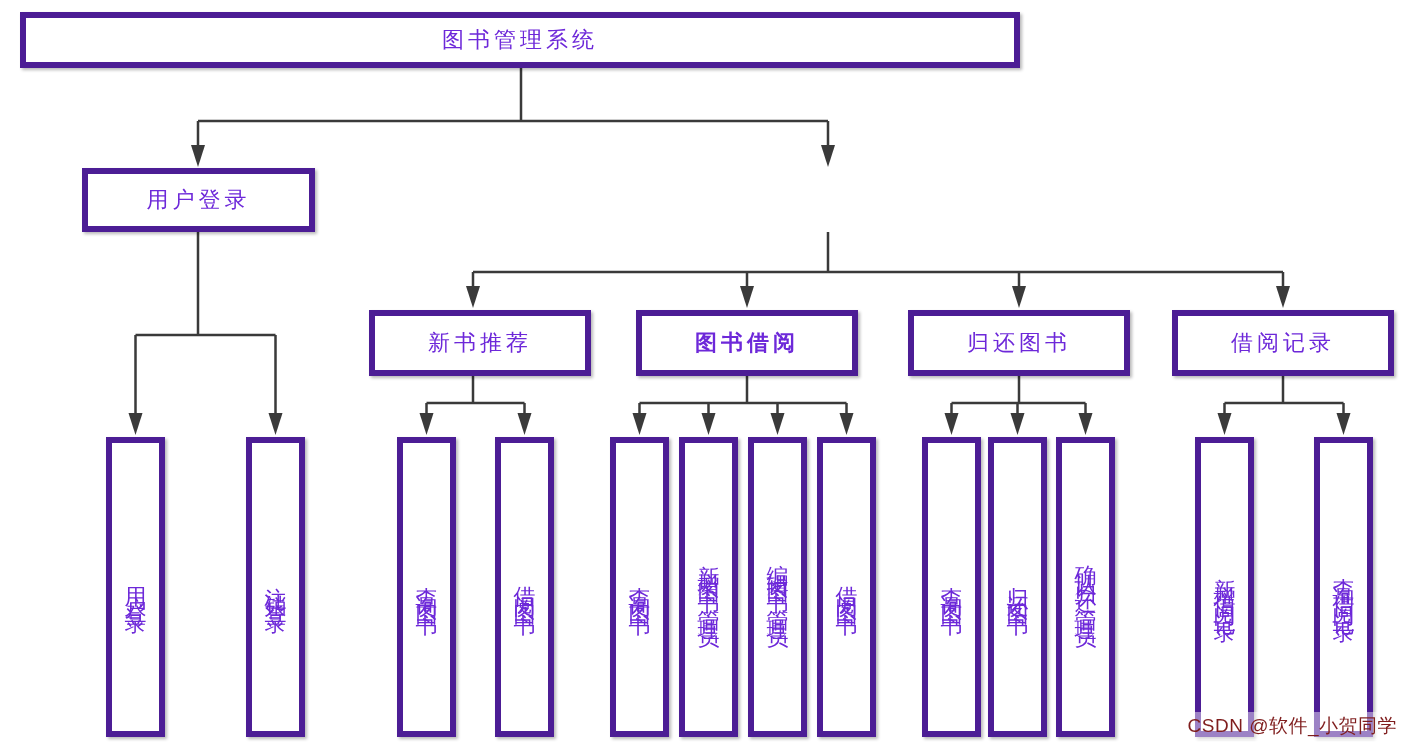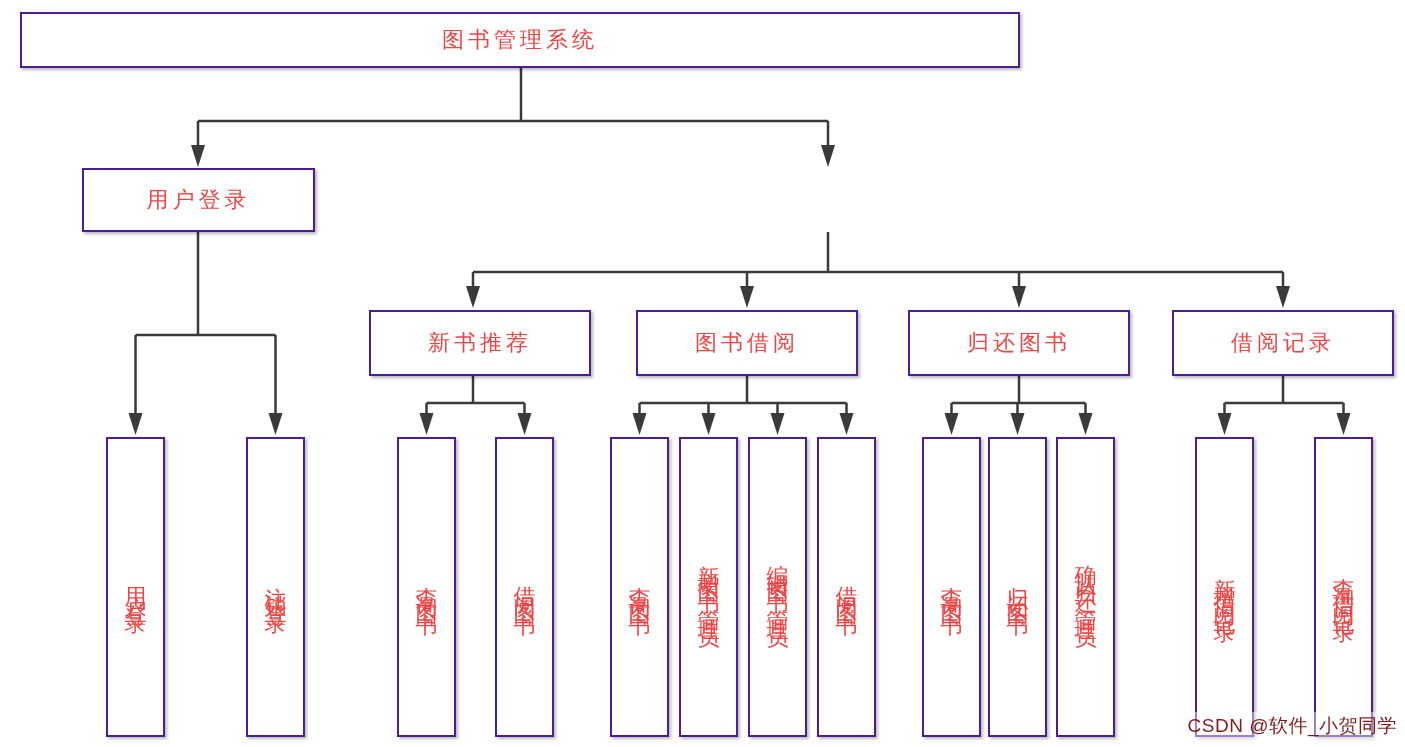--- a/index.html
+++ b/index.html
@@ -3,23 +3,23 @@
 <meta charset="utf-8">
 <style>
   html,body{margin:0;padding:0;background:#ffffff;}
   #stage{
     position:relative;width:1405px;height:747px;background:#ffffff;overflow:hidden;
     font-family:"Liberation Sans",sans-serif;color:#3c3c3c;
   }
   .wires{position:absolute;left:0;top:0;z-index:1;}
   .box{
     position:absolute;box-sizing:border-box;background:#ffffff;
-    border:2px solid #4c1d95;box-shadow:2px 2px 3px rgba(0,0,0,0.28);
+    border:6px solid #4c1d95;box-shadow:2px 2px 3px rgba(0,0,0,0.28);
     display:flex;align-items:center;justify-content:center;
-    font-size:22px;letter-spacing:4px;color:#ef4444;z-index:2;
+    font-size:22px;letter-spacing:4px;color:#6d28d9;z-index:2;
     white-space:nowrap;
   }
   .vbox{
     writing-mode:vertical-rl;
     font-size:22px;letter-spacing:9px;white-space:normal;
     line-height:1;
   }
   .watermark{
     position:absolute;z-index:5;font-size:19px;letter-spacing:0.5px;
     color:#7f1d1d;background:rgba(255,255,255,0.45);padding:1px 3px;
@@ -68,21 +68,21 @@
       <polygon points="1217.5,413 1231.5,413 1224.5,435"></polygon>
       <polygon points="1336.5,413 1350.5,413 1343.5,435"></polygon>
     </g>
   </svg>
 
   <div class="box" style="left:20px;top:12px;width:1000px;height:56px;">图书管理系统</div>
 
   <div class="box" style="left:82px;top:168px;width:233px;height:64px;">用户登录</div>
 
   <div class="box" style="left:362px;top:310px;width:222px;height:66px;margin-left:7px;">新书推荐</div>
-  <div class="box" style="left:636px;top:310px;width:222px;height:66px;">图书借阅</div>
+  <div class="box" style="left:636px;top:310px;width:222px;height:66px;font-weight:bold;">图书借阅</div>
   <div class="box" style="left:908px;top:310px;width:222px;height:66px;">归还图书</div>
   <div class="box" style="left:1172px;top:310px;width:222px;height:66px;">借阅记录</div>
 
   <div class="box vbox" style="left:106px;top:437px;width:59px;height:300px;">用户登录</div>
   <div class="box vbox" style="left:246px;top:437px;width:59px;height:300px;">注销登录</div>
 
   <div class="box vbox" style="left:397px;top:437px;width:59px;height:300px;">查询图书</div>
   <div class="box vbox" style="left:495px;top:437px;width:59px;height:300px;">借阅图书</div>
 
   <div class="box vbox" style="left:610px;top:437px;width:59px;height:300px;">查询图书</div>

